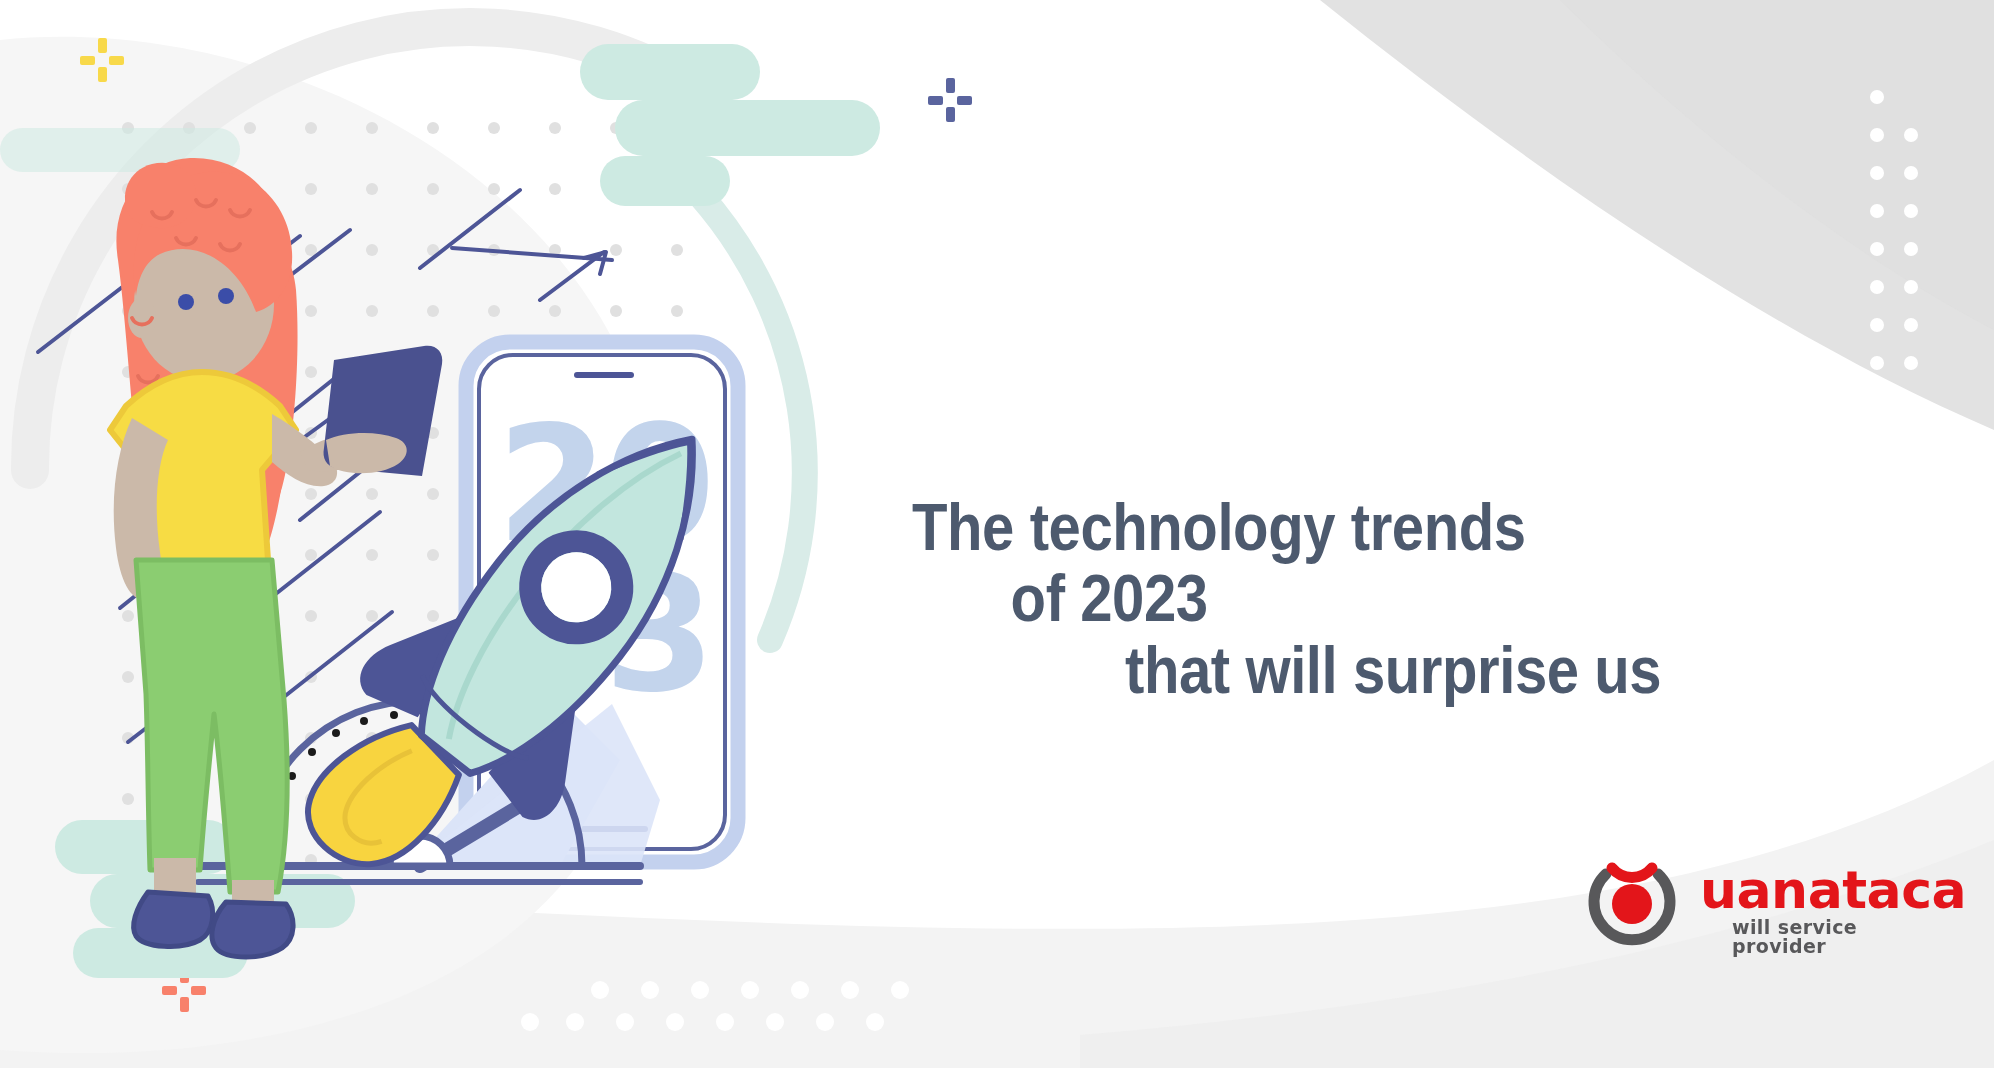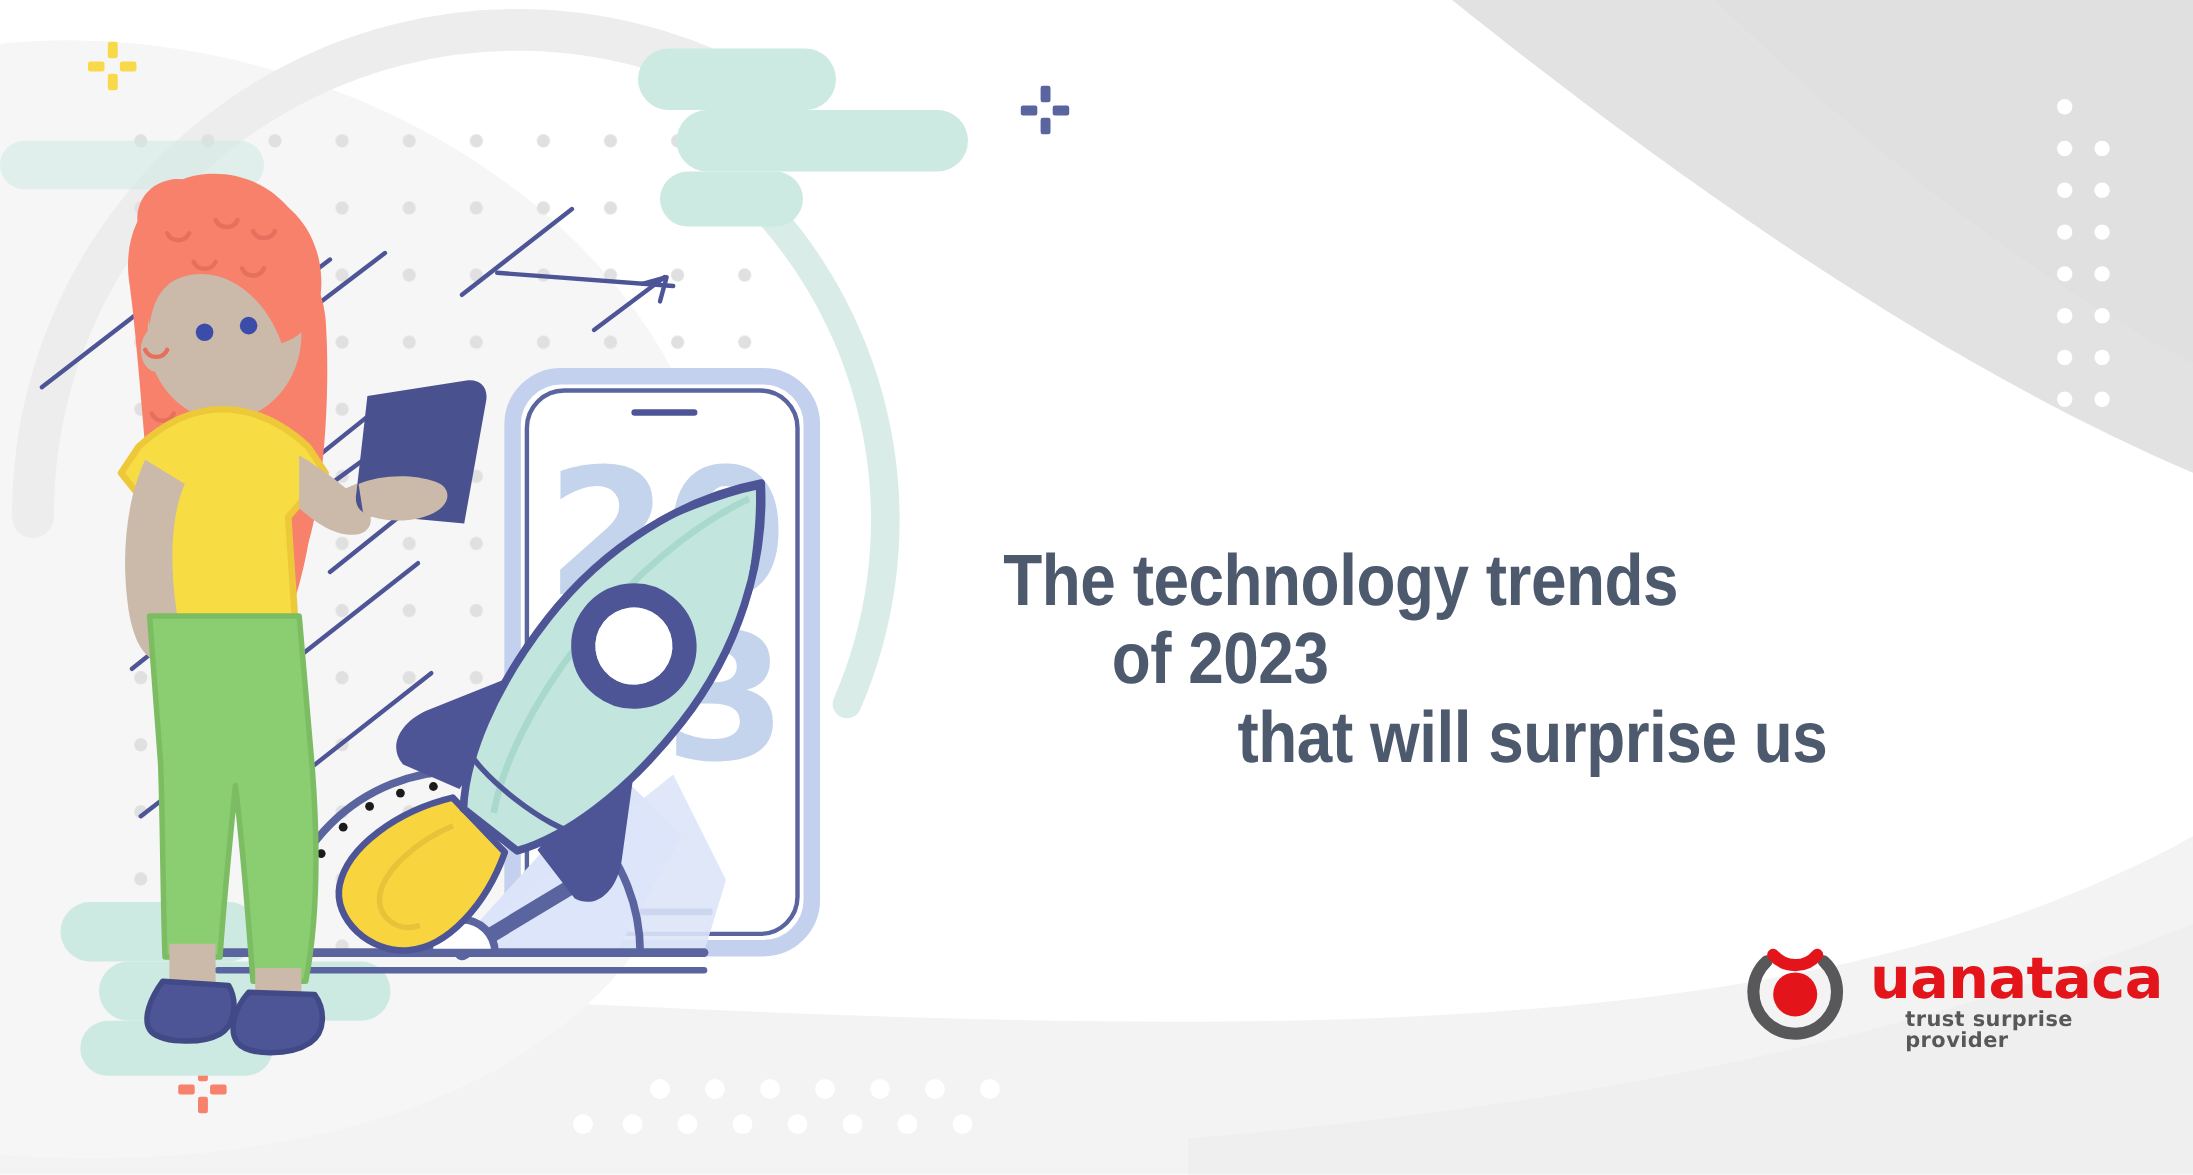--- a/index.html
+++ b/index.html
@@ -318,16 +318,16 @@
   <div class="logo">
     <svg width="120" height="90" viewBox="0 0 120 90">
 
       <path d="M34,16 A38,38 0 1 0 86,16" fill="none" stroke="#58585a" stroke-width="11" stroke-linecap="round"></path>
 
       <path d="M40,10 A26,26 0 0 0 80,10" fill="none" stroke="#e3151a" stroke-width="11" stroke-linecap="round"></path>
 
       <circle cx="60" cy="46" r="20" fill="#e3151a"></circle>
     </svg>
     <div class="wordmark">uanataca</div>
-    <div class="tagline">trust surprise provider</div>
+    <div class="tagline">will service provider</div>
   </div>
 
 </div>
 
 </body></html>

